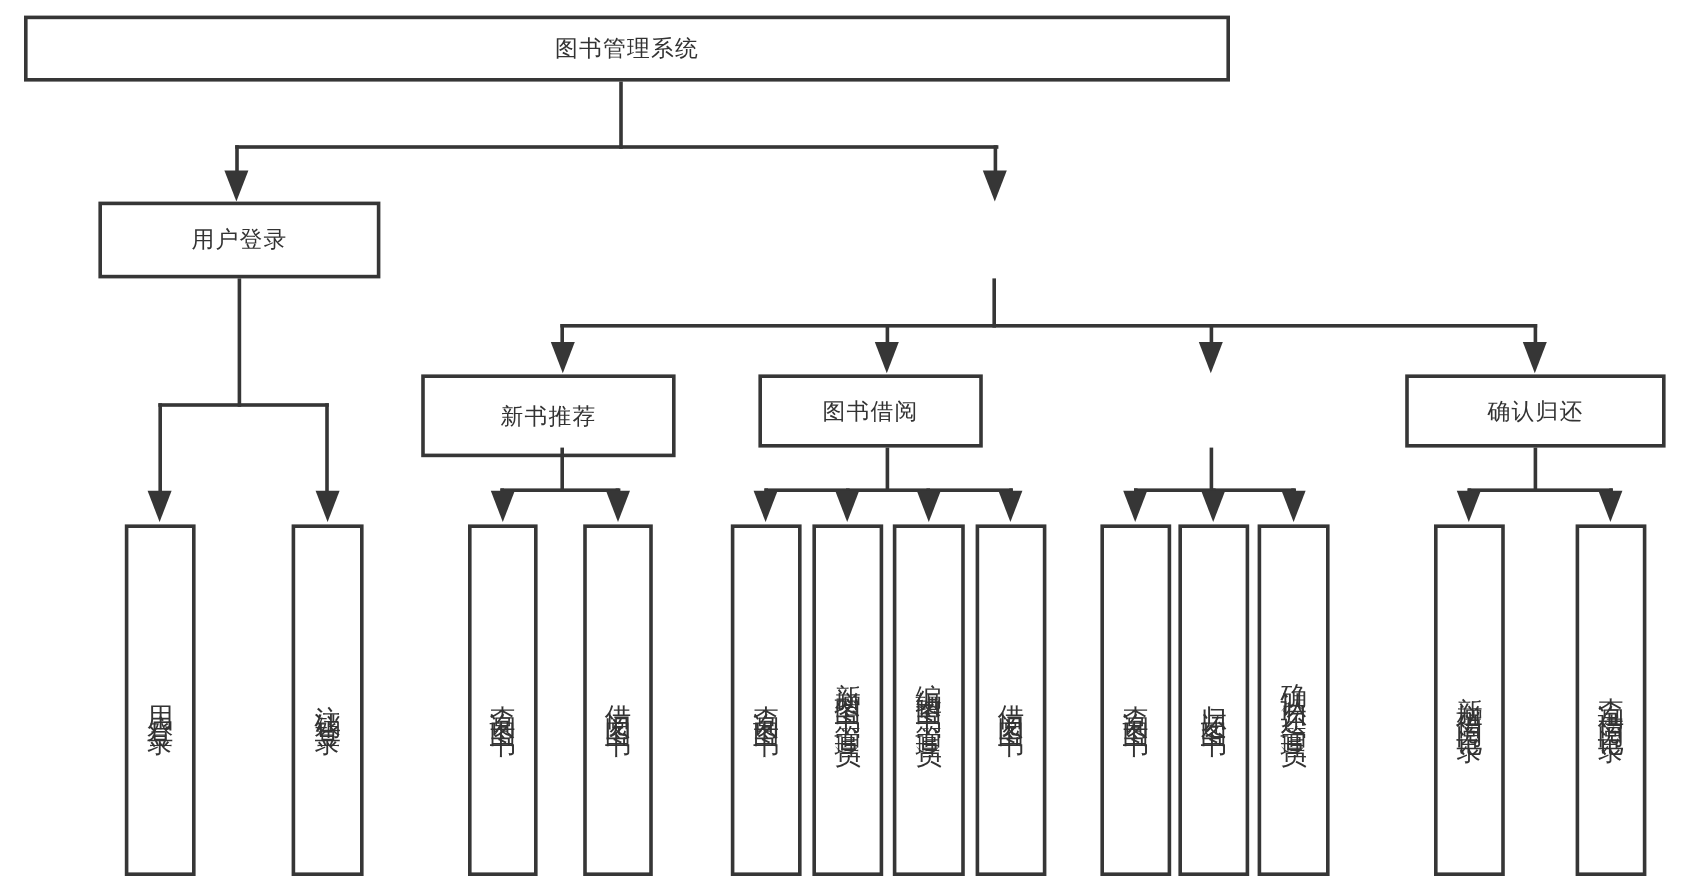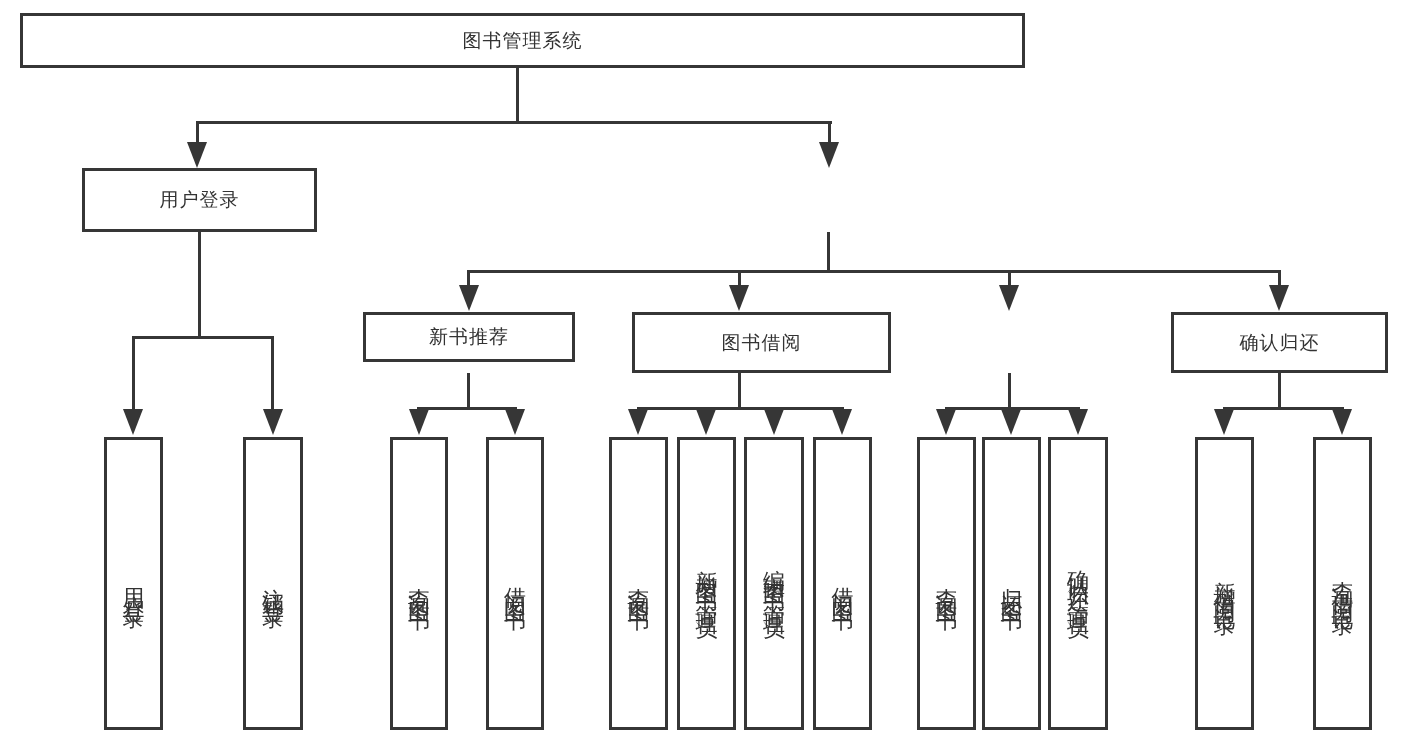--- a/index.html
+++ b/index.html
@@ -55,22 +55,22 @@
   <div class="h" style="left:467px;top:270px;width:814px"></div>
   <div class="v" style="left:467px;top:270px;height:22px"></div>
   <div class="ah" style="left:459px;top:285px"></div>
   <div class="v" style="left:738px;top:270px;height:22px"></div>
   <div class="ah" style="left:729px;top:285px"></div>
   <div class="v" style="left:1008px;top:270px;height:22px"></div>
   <div class="ah" style="left:999px;top:285px"></div>
   <div class="v" style="left:1278px;top:270px;height:22px"></div>
   <div class="ah" style="left:1269px;top:285px"></div>
 
-  <div class="box hbox" style="left:363px;top:312px;width:212px;height:50px">新书推荐</div>
-  <div class="box hbox" style="left:632px;top:312px;width:259px;height:61px">图书借阅</div>
+  <div class="box hbox" style="left:351px;top:312px;width:212px;height:69px">新书推荐</div>
+  <div class="box hbox" style="left:632px;top:312px;width:187px;height:61px">图书借阅</div>
   <div class="box hbox" style="left:1171px;top:312px;width:217px;height:61px">确认归还</div>
 
   <div class="v" style="left:467px;top:373px;height:37px"></div>
   <div class="v" style="left:738px;top:373px;height:37px"></div>
   <div class="v" style="left:1008px;top:373px;height:37px"></div>
   <div class="v" style="left:1278px;top:373px;height:37px"></div>
 
   <div class="h" style="left:417px;top:407px;width:100px"></div>
   <div class="h" style="left:637px;top:407px;width:207px"></div>
   <div class="h" style="left:945px;top:407px;width:135px"></div>

